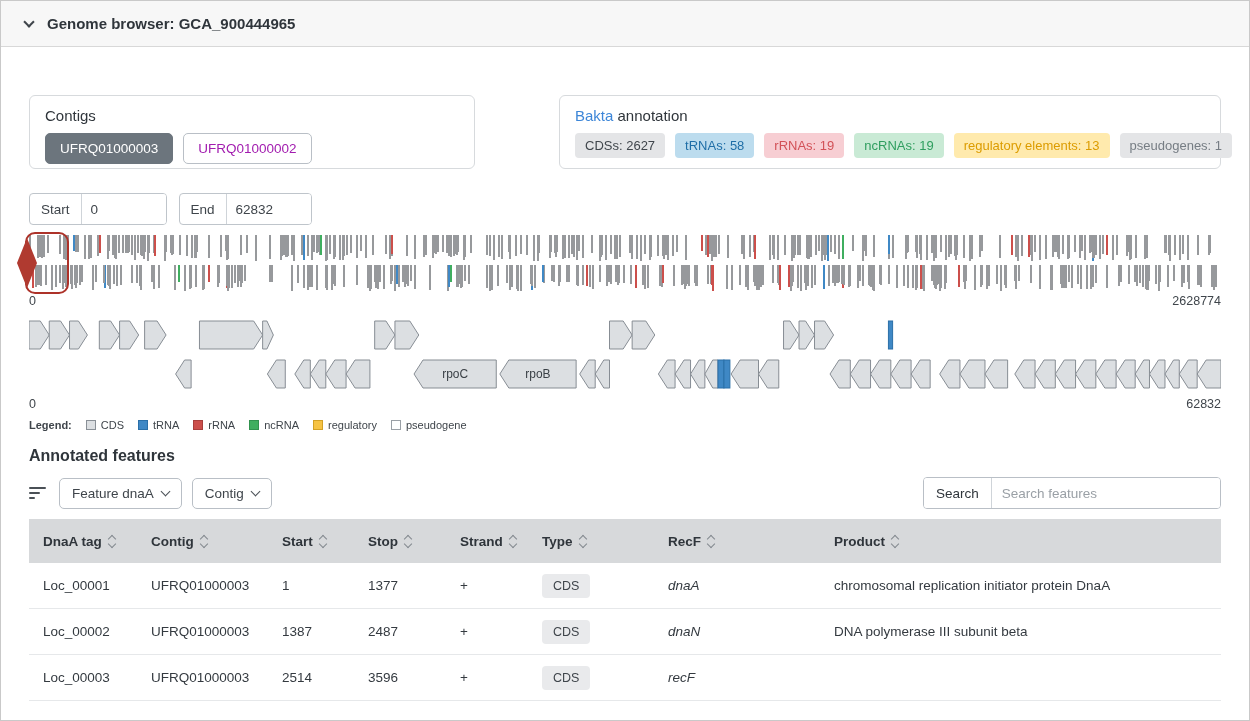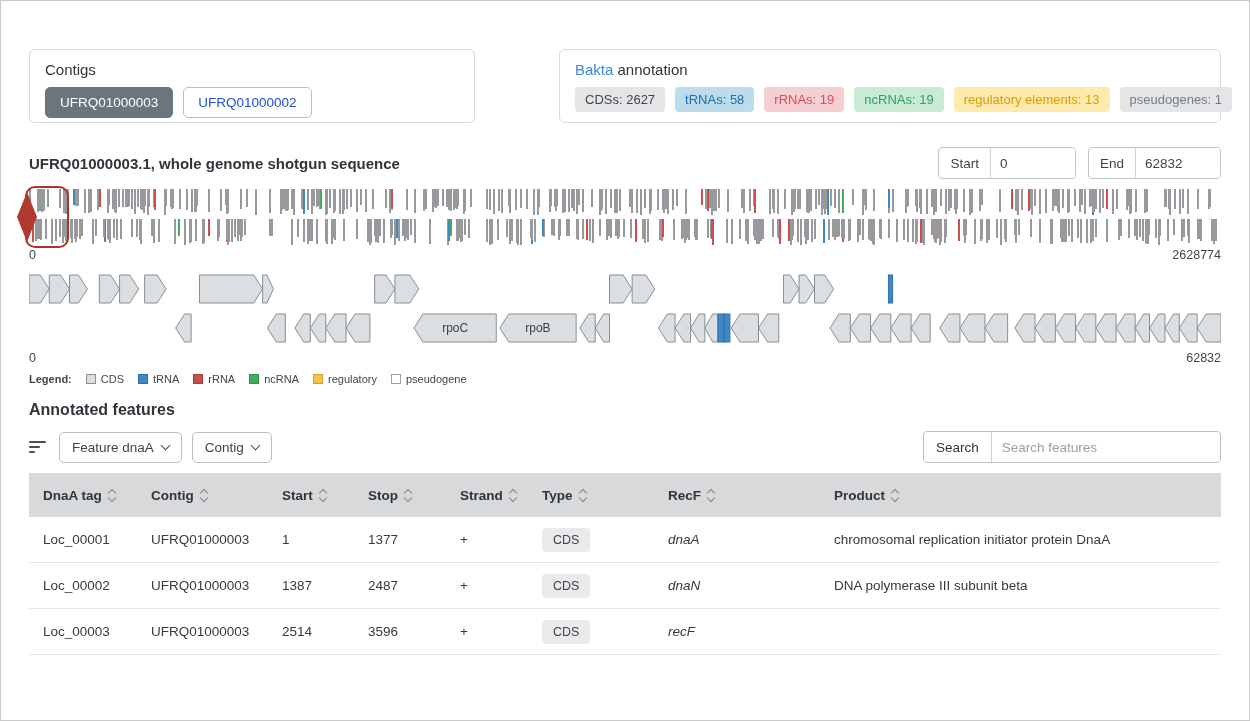--- a/index.html
+++ b/index.html
@@ -14,21 +14,21 @@
   .content { padding: 0 28px; }
 
   
   .cards-row { display: flex; justify-content: space-between; margin-top: 48px; }
   .card { border: 1px solid #d7dadd; border-radius: 6px; padding: 11px 15px; background: #fff; }
   .card-contigs { width: 446px; height: 74px; }
   .card-annotation { width: 662px; height: 74px; }
   .card-title { font-size: 15px; color: #2f353b; }
   .card-title a { color: #3d86d8; text-decoration: none; }
   .btn-row { display: flex; gap: 10px; margin-top: 9px; }
-  .contig-btn { font-family: "Liberation Sans", sans-serif; font-size: 13.5px; padding: 7px 14px; border-radius: 5px; border: 1px solid #b9bfc6; background: #fff; color: #1d4ed8; cursor: pointer; }
+  .contig-btn { font-family: "Liberation Sans", sans-serif; font-size: 13.5px; padding: 7px 14px; border-radius: 5px; border: 1px solid #b9bfc6; background: #fff; color: #a21caf; cursor: pointer; }
   .contig-btn.selected { background: #6c757d; border-color: #6c757d; color: #fff; }
   .badge-row { display: flex; gap: 10px; margin-top: 9px; }
   .badge { font-size: 13px; padding: 5px 10px; border-radius: 4px; white-space: nowrap; }
 
   
   .seq-row { display: flex; justify-content: space-between; align-items: center; margin-top: 24px; }
   .seq-title { font-size: 15px; font-weight: 700; color: #2f353b; }
   .io-wrap { display: flex; gap: 12px; }
   .io-group { display: flex; align-items: stretch; height: 32px; border: 1px solid #bfc5cb; border-radius: 4px; background: #fff; overflow: hidden; }
   .io-label { display: flex; align-items: center; padding: 0 11px; border-right: 1px solid #cfd4d9; font-size: 13.5px; color: #3f454b; }
@@ -81,20 +81,24 @@
   .tr { height: 46px; border-bottom: 1px solid #e6e8ea; }
   .td { padding-left: 14px; font-size: 13.5px; color: #343a40; }
   .gene-name { font-style: italic; }
   .type-badge { display: inline-block; background: #e9eaec; border-radius: 4px; padding: 5px 11px; font-size: 12.5px; color: #3f454b; }
 </style>
 </head>
 <body>
 
 <div class="panel">
 
+  <div class="topbar">
+    <span class="chev"></span>
+    <span class="topbar-title">Genome browser: GCA_900444965</span>
+  </div>
 
   <div class="content">
 
     <div class="cards-row">
       <div class="card card-contigs">
         <div class="card-title">Contigs</div>
         <div class="btn-row" id="contig-buttons">
             <button class="contig-btn selected">UFRQ01000003</button>
             <button class="contig-btn">UFRQ01000002</button>
           </div>
@@ -106,21 +110,20 @@
             <span class="badge" style="background: rgb(188, 220, 238); color: rgb(30, 110, 167);">tRNAs: 58</span>
             <span class="badge" style="background: rgb(247, 206, 211); color: rgb(210, 81, 87);">rRNAs: 19</span>
             <span class="badge" style="background: rgb(201, 234, 213); color: rgb(47, 158, 95);">ncRNAs: 19</span>
             <span class="badge" style="background: rgb(255, 234, 173); color: rgb(220, 156, 0);">regulatory elements: 13</span>
             <span class="badge" style="background: rgb(228, 229, 231); color: rgb(118, 125, 132);">pseudogenes: 1</span>
           </div>
       </div>
     </div>
 
     <div class="seq-row">
-      <div class="seq-title">UFRQ01000003.1, whole genome shotgun sequence</div>
       <div class="io-wrap">
         <div class="io-group">
           <span class="io-label">Start</span>
           <input class="io-input" value="0" style="">
         </div>
         <div class="io-group">
           <span class="io-label">End</span>
           <input class="io-input" value="62832" style="">
         </div>
       </div>

